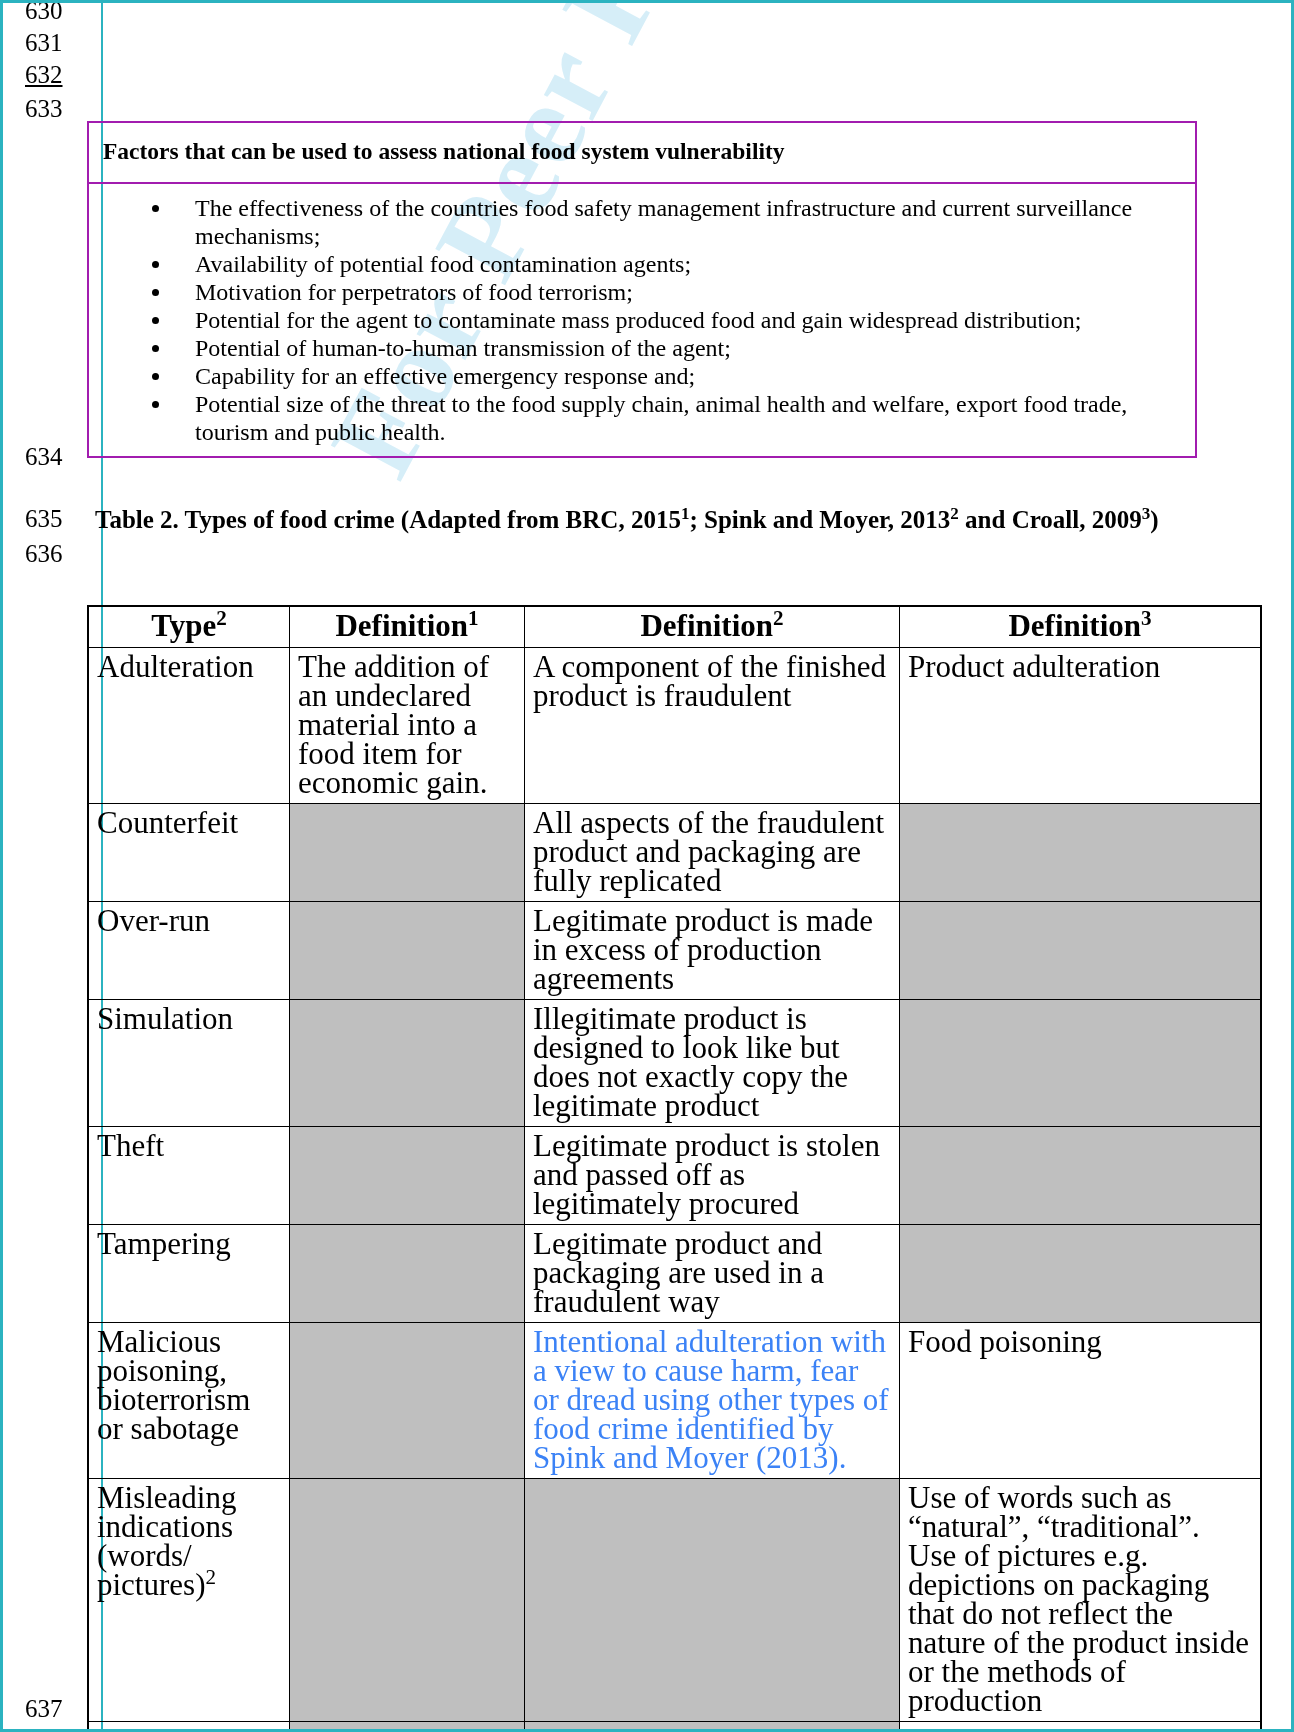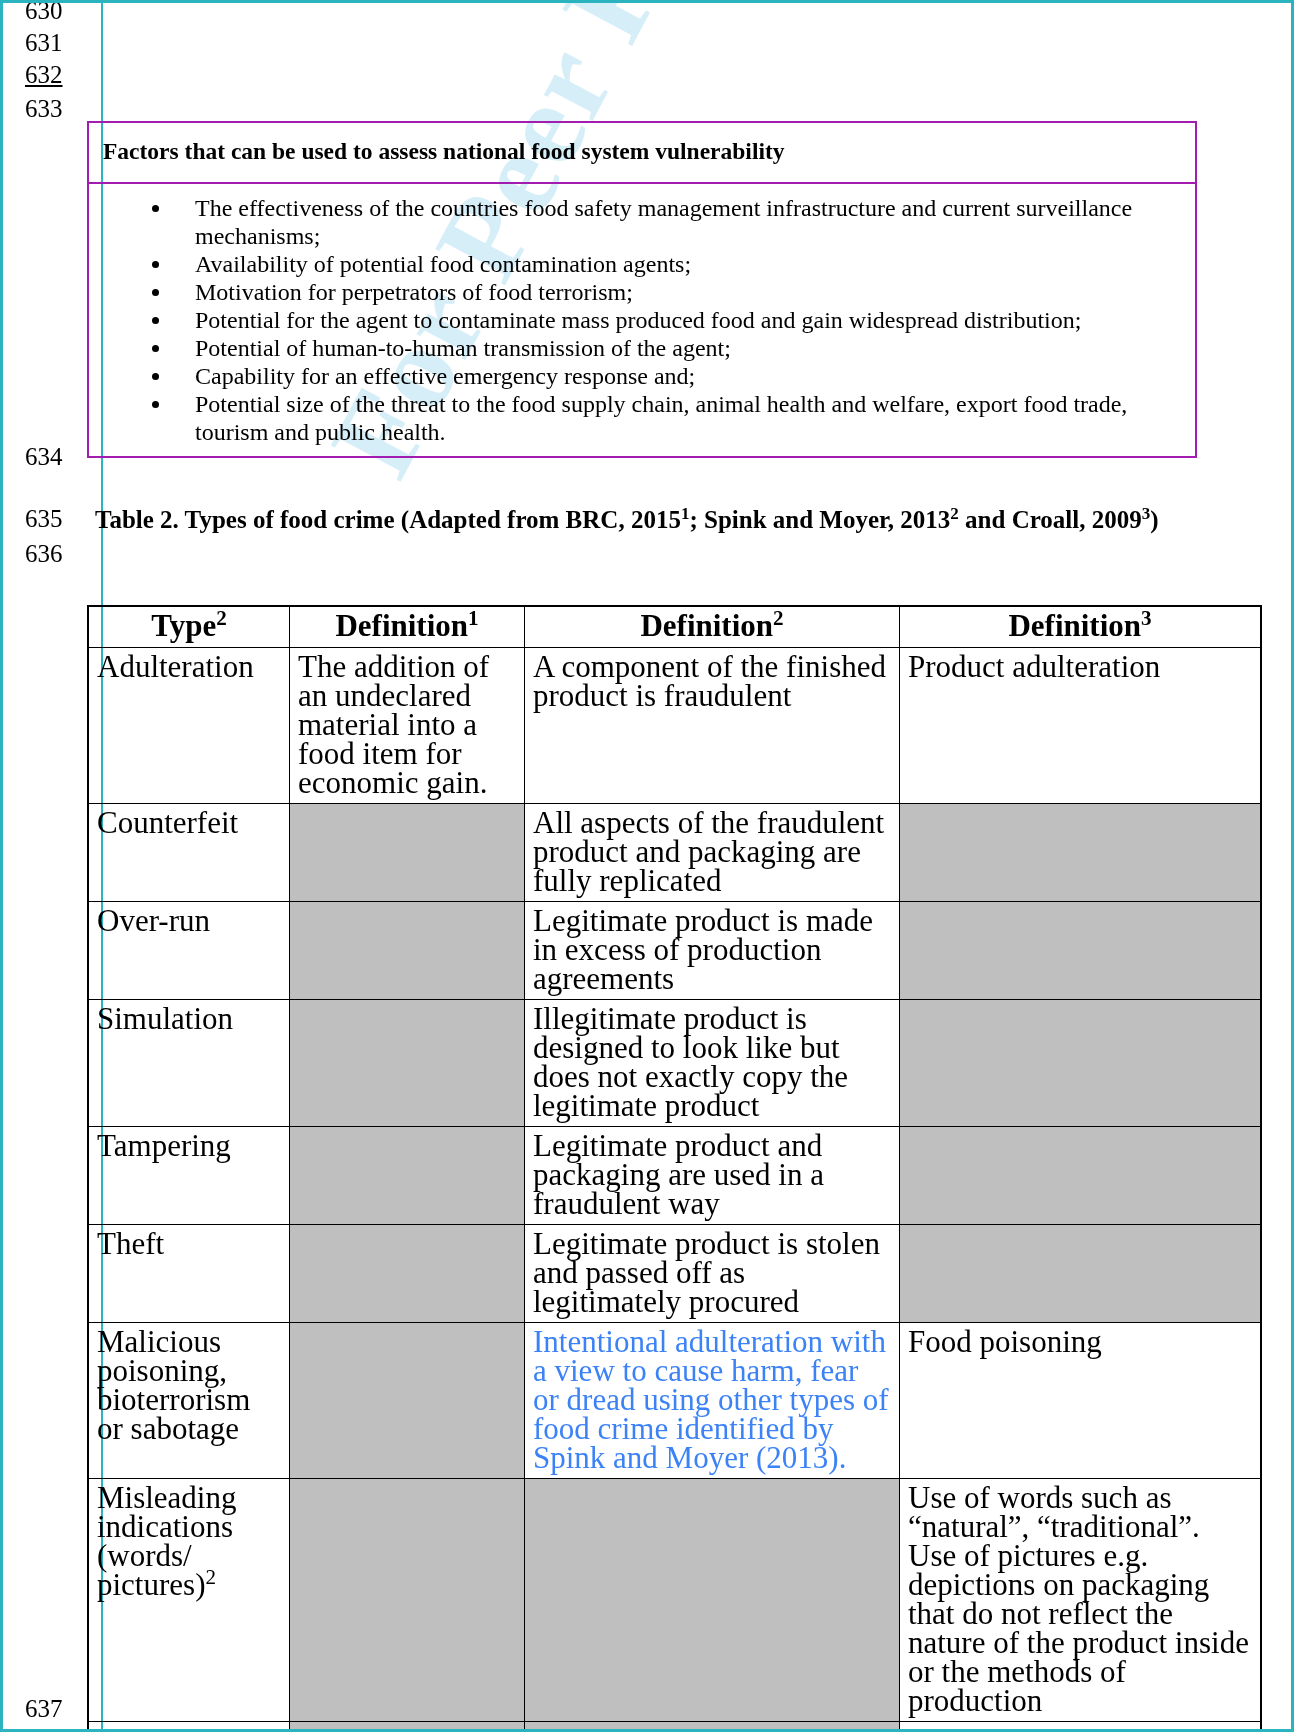--- a/index.html
+++ b/index.html
@@ -211,30 +211,30 @@
           </tr>
 
           <tr>
             <td><span>Simulation</span><sup></sup></td>
             <td class="shaded"></td>
             <td>Illegitimate product is designed to look like but does not exactly copy the legitimate product</td>
             <td class="shaded"></td>
           </tr>
 
           <tr>
+            <td><span>Theft</span><sup></sup></td>
+            <td class="shaded"></td>
+            <td>Legitimate product is stolen and passed off as legitimately procured</td>
+            <td class="shaded"></td>
+          </tr>
+
+          <tr>
             <td><span>Tampering</span><sup></sup></td>
             <td class="shaded"></td>
             <td>Legitimate product and packaging are used in a fraudulent way</td>
-            <td class="shaded"></td>
-          </tr>
-
-          <tr>
-            <td><span>Theft</span><sup></sup></td>
-            <td class="shaded"></td>
-            <td>Legitimate product is stolen and passed off as legitimately procured</td>
             <td class="shaded"></td>
           </tr>
 
           <tr>
             <td><span>Malicious poisoning, bioterrorism or sabotage</span><sup></sup></td>
             <td class="shaded"></td>
             <td class="red">Intentional adulteration with a view to cause harm, fear or dread using other types of food crime identified by Spink and Moyer (2013).</td>
             <td>Food poisoning</td>
           </tr>
 

